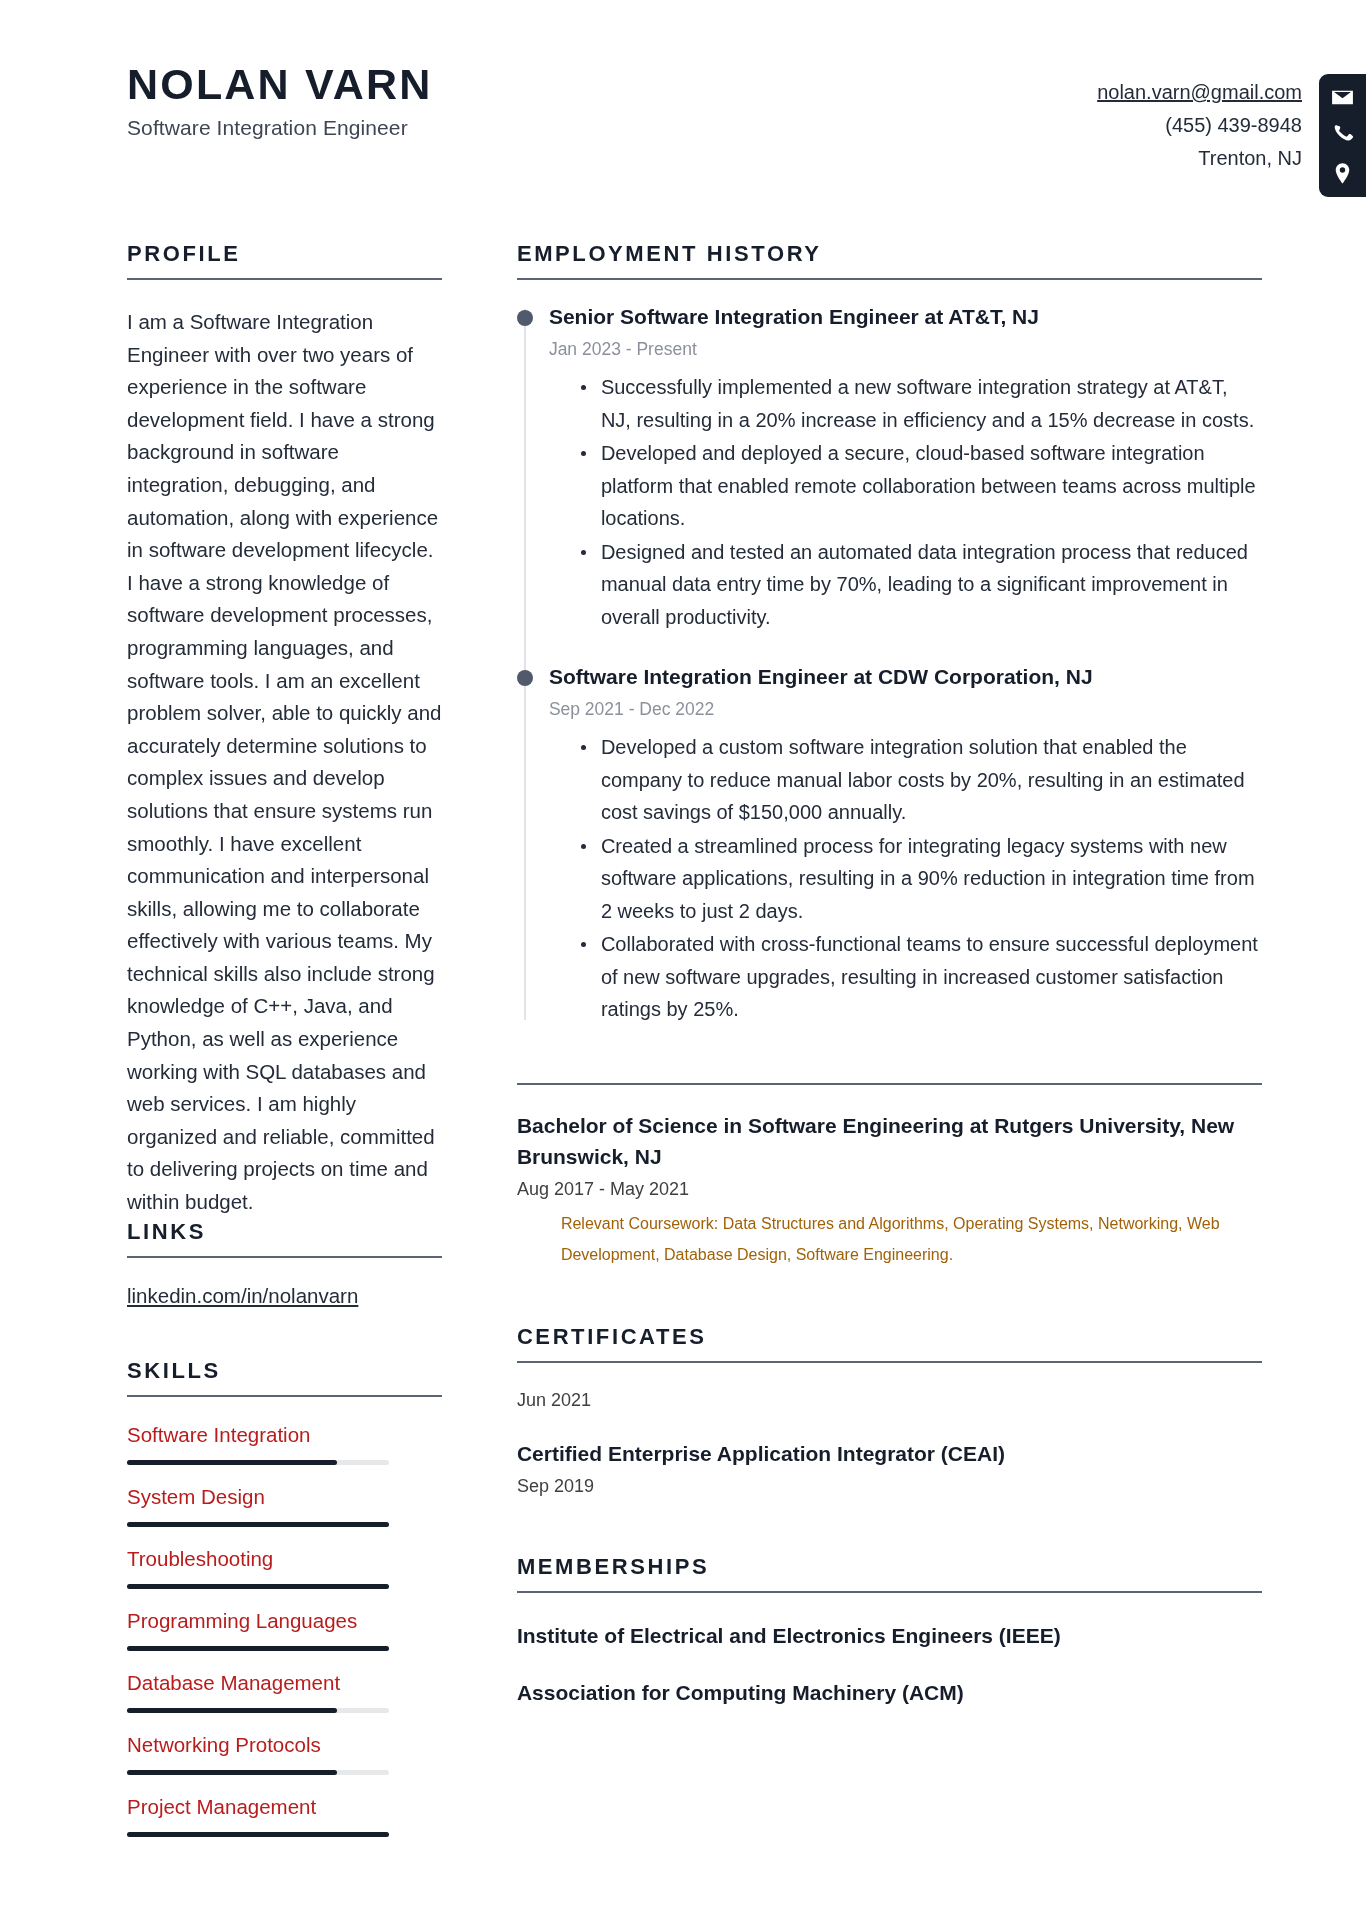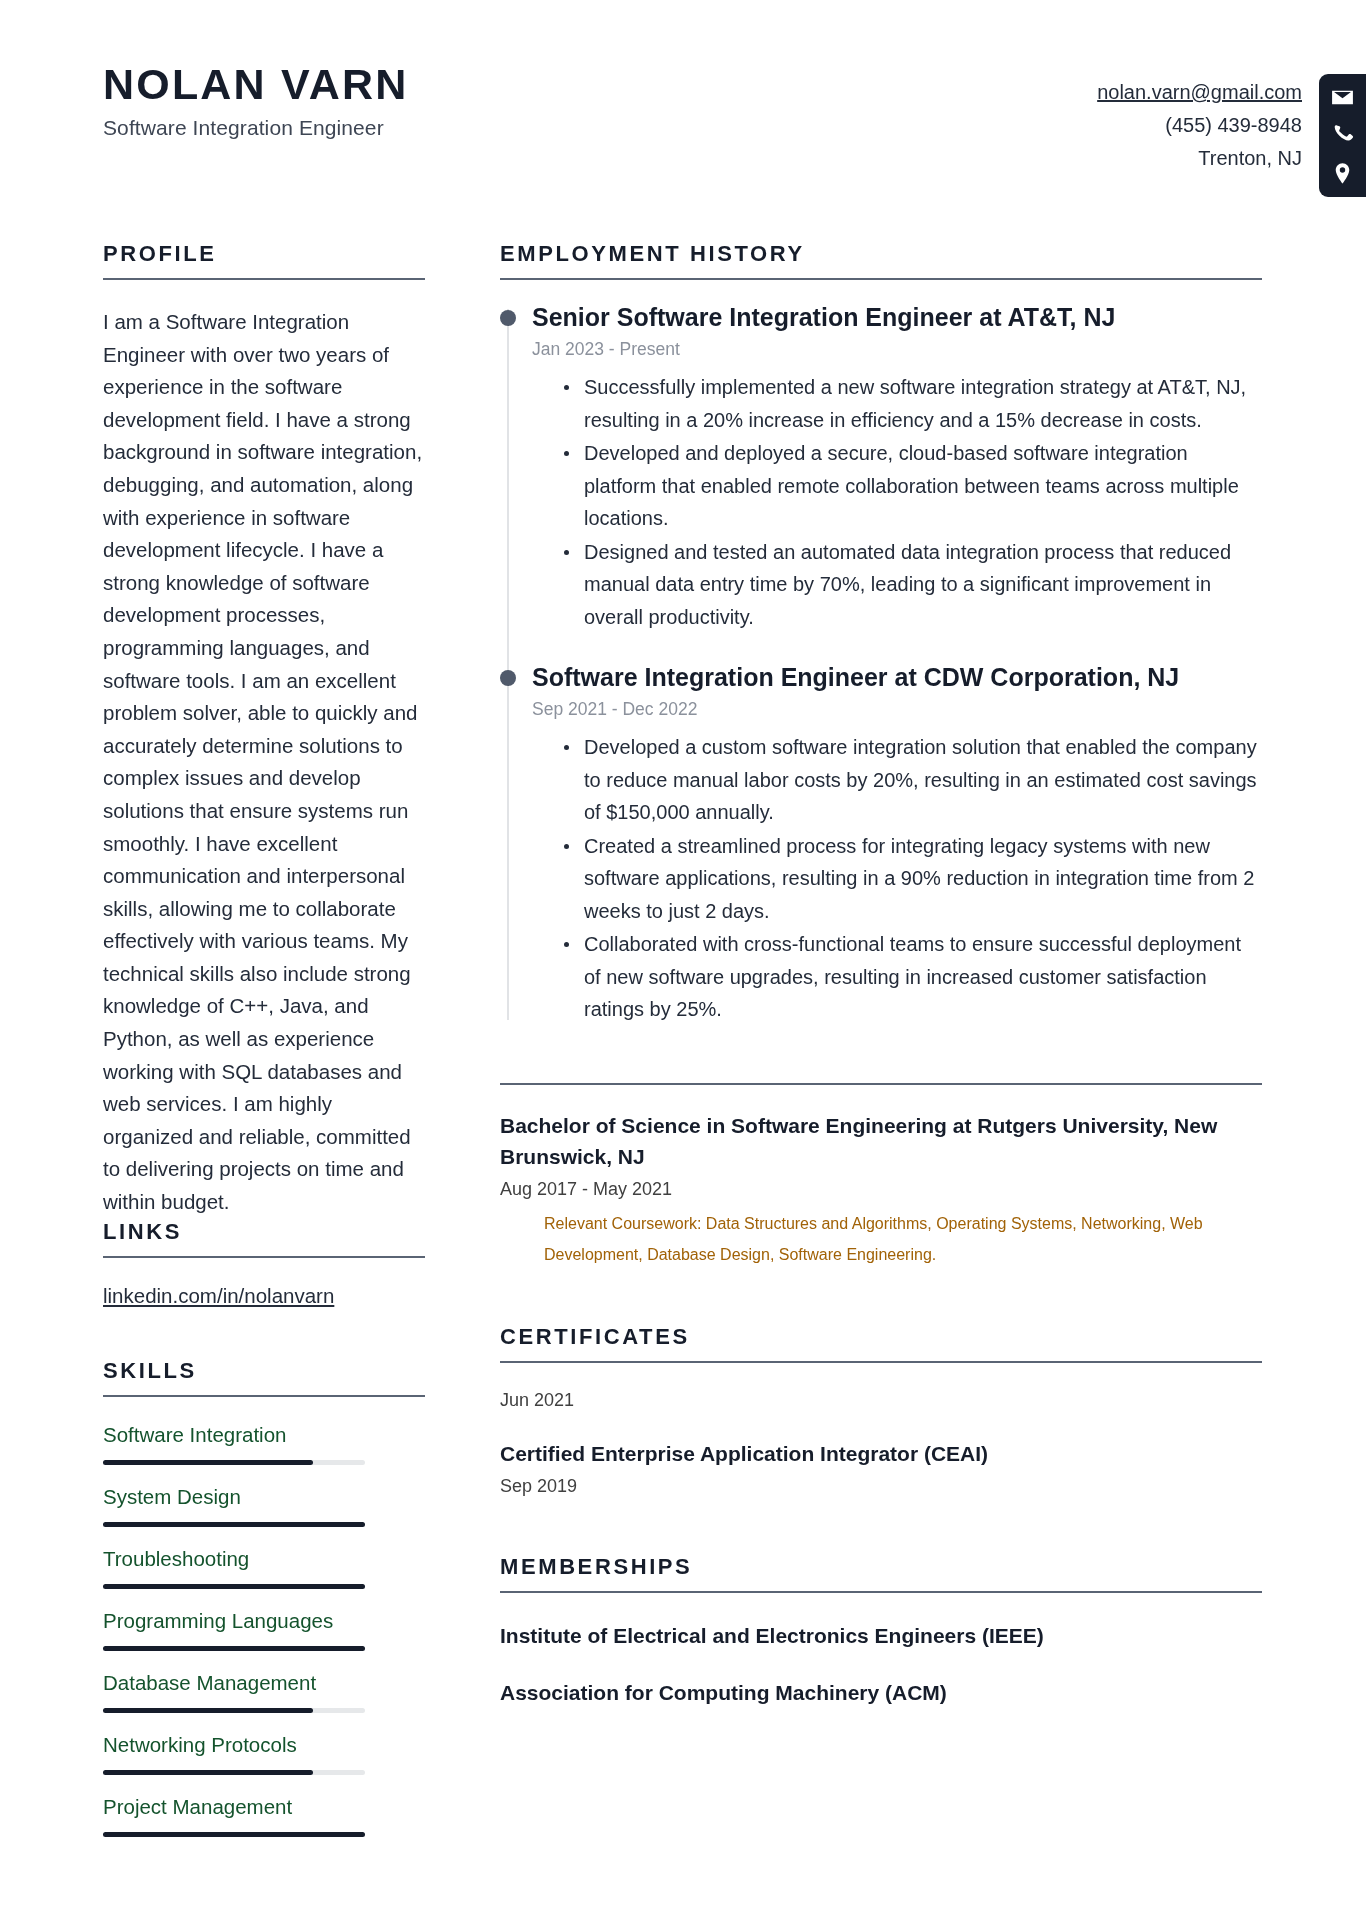--- a/index.html
+++ b/index.html
@@ -10,20 +10,21 @@
     background: #ffffff;
     font-family: "Liberation Sans", sans-serif;
   }
 
   .page {
     position: relative;
     width: 1366px;
     height: 1931px;
     background: #ffffff;
     overflow: hidden;
+    padding-left: 24px;
   }
 
   
   .header {
     position: relative;
     display: flex;
     align-items: flex-start;
     justify-content: space-between;
     padding: 62px 0 0 0;
   }
@@ -130,21 +131,21 @@
     font-size: 20.5px;
     color: #242c3a;
     text-decoration: underline;
   }
 
   
   .skills-list { margin-top: 24px; }
   .skill-row { margin-bottom: 18px; }
   .skill-name {
     font-size: 20.5px;
-    color: #14532d;
+    color: #b91c1c;
     line-height: 28px;
   }
   .skill-track {
     margin-top: 11px;
     height: 5px;
     background: #e6e8ea;
     border-radius: 3px;
     width: 262px;
     position: relative;
   }
@@ -175,21 +176,21 @@
   .job-dot {
     position: absolute;
     left: -32px;
     top: 7px;
     width: 16px;
     height: 16px;
     border-radius: 50%;
     background: #505a6b;
   }
   .job-heading {
-    font-size: 25px;
+    font-size: 21px;
     font-weight: bold;
     color: #161d2b;
     line-height: 28px;
   }
   .job-dates {
     margin-top: 6px;
     font-size: 17.5px;
     color: #8b919c;
     line-height: 24px;
   }

